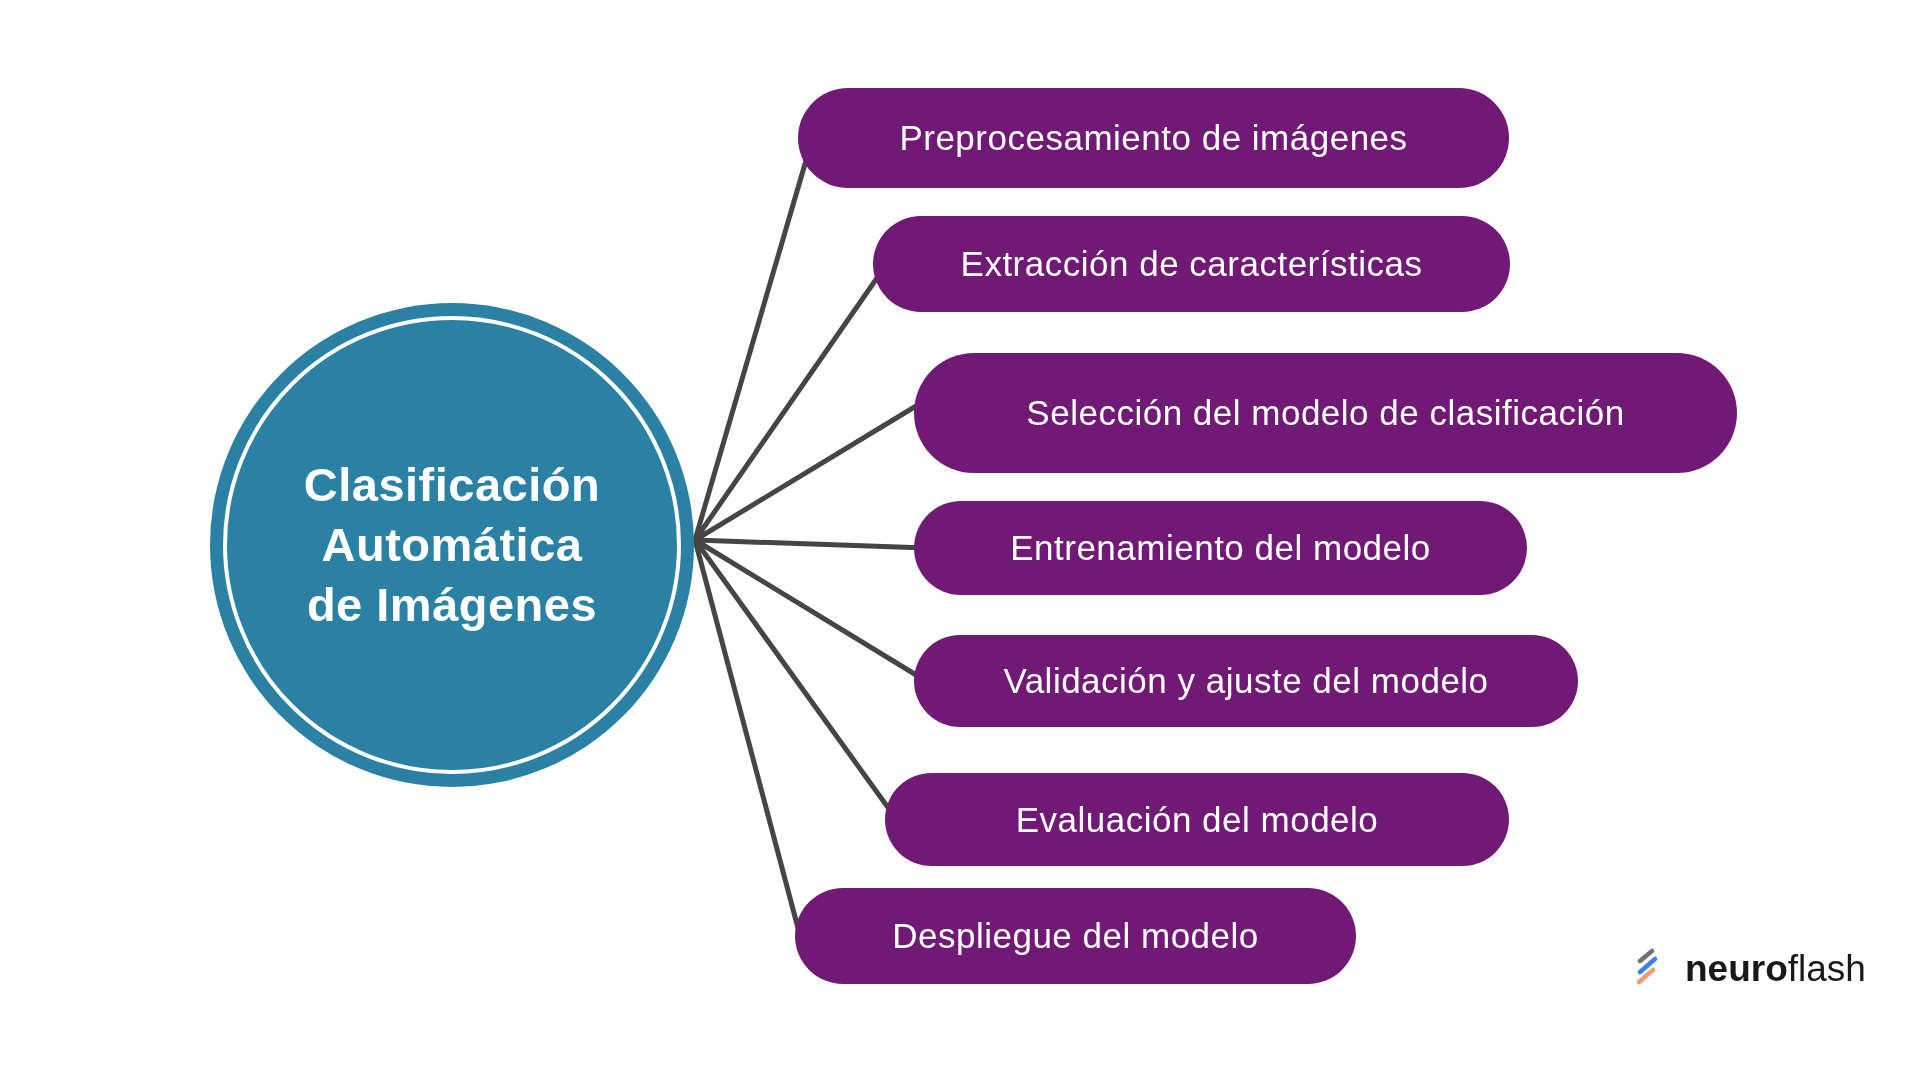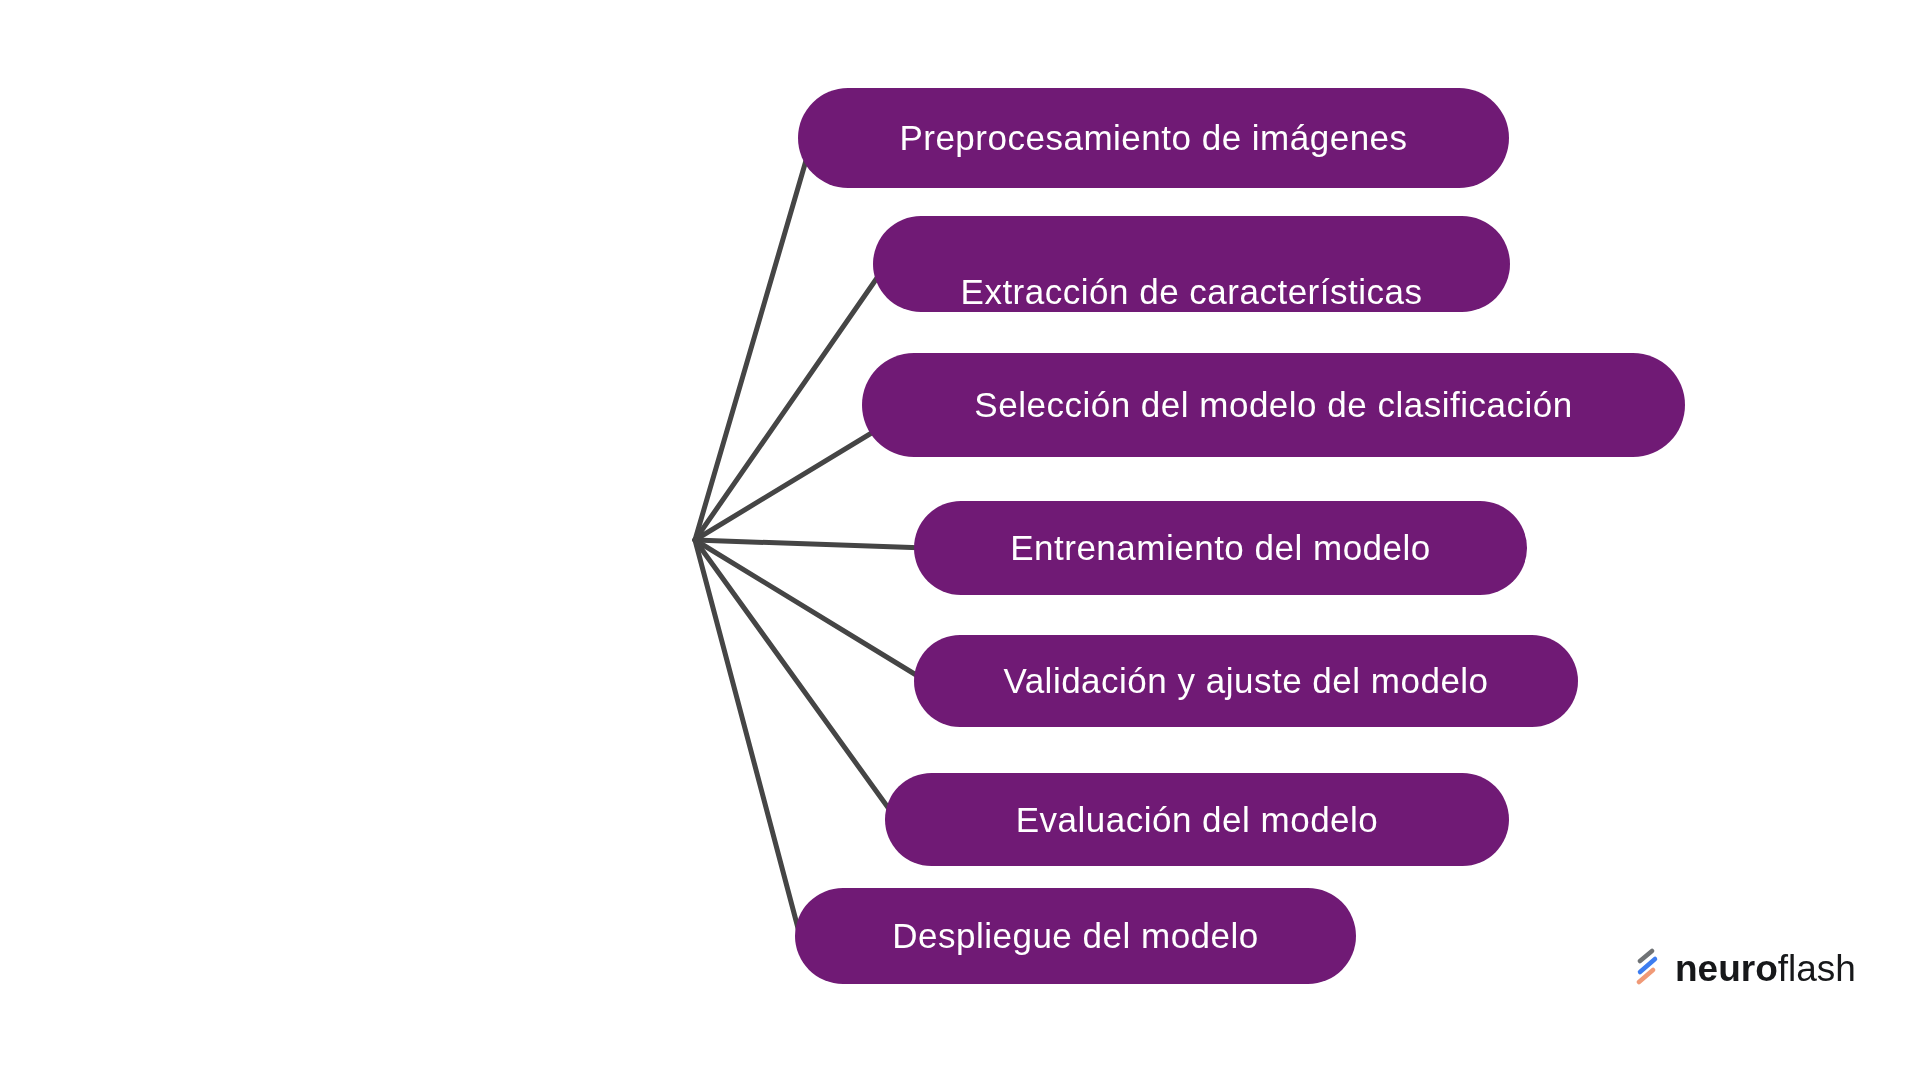--- a/index.html
+++ b/index.html
@@ -66,35 +66,35 @@
     color: #ffffff;
     font-size: 35px;
     font-weight: 400;
     letter-spacing: 0.5px;
     display: flex;
     align-items: center;
     justify-content: center;
     white-space: nowrap;
   }
   .pill-1 { left: 798px; top:  88px; width: 711px; height: 100px; }
-  .pill-2 { left: 873px; top: 216px; width: 637px; height:  96px; align-items: flex-end; }
-  .pill-3 { left: 862px; top: 353px; width: 823px; height:  104px; }
+  .pill-2 { left: 873px; top: 216px; width: 637px; height:  96px; }
+  .pill-3 { left: 914px; top: 353px; width: 823px; height:  120px; }
   .pill-4 { left: 914px; top: 501px; width: 613px; height:  94px; }
   .pill-5 { left: 914px; top: 635px; width: 664px; height:  92px; }
   .pill-6 { left: 885px; top: 773px; width: 624px; height:  93px; }
   .pill-7 { left: 795px; top: 888px; width: 561px; height:  96px; }
 
   
   .logo {
     position: absolute;
     left: 1636px; top: 948px;
     z-index: 4;
     display: flex;
     align-items: center;
-    gap: 14px;
+    gap: 24px;
   }
   .logo-wordmark {
     font-size: 37px;
     color: #17181a;
     line-height: 1;
   }
   .logo-wordmark .bold-part { font-weight: bold; }
   .logo-wordmark .light-part { font-weight: 300; }
 </style>
 </head>
@@ -105,20 +105,28 @@
   <svg class="lines-svg" viewBox="0 0 1920 1080" xmlns="http://www.w3.org/2000/svg">
     <line x1="695" y1="540" x2="812" y2="140"></line>
     <line x1="695" y1="540" x2="886" y2="265"></line>
     <line x1="695" y1="540" x2="926" y2="400"></line>
     <line x1="695" y1="540" x2="926" y2="548"></line>
     <line x1="695" y1="540" x2="926" y2="681"></line>
     <line x1="695" y1="540" x2="897" y2="820"></line>
     <line x1="695" y1="540" x2="807" y2="962"></line>
   </svg>
 
+  <div class="center-circle">
+    <div class="inner-ring"></div>
+    <div class="center-title">
+      <div>Clasificación</div>
+      <div>Automática</div>
+      <div>de Imágenes</div>
+    </div>
+  </div>
 
   <div class="pill pill-1">
     <span>Preprocesamiento de imágenes</span>
   </div>
   <div class="pill pill-2">
     <span>Extracción de características</span>
   </div>
   <div class="pill pill-3">
     <span>Selección del modelo de clasificación</span>
   </div>

